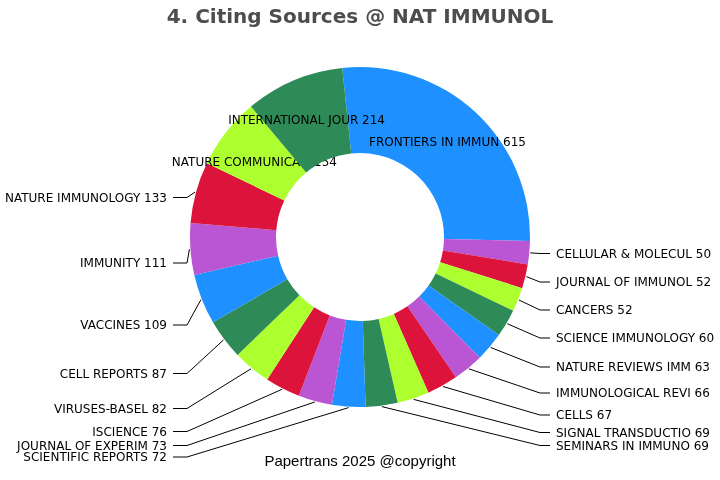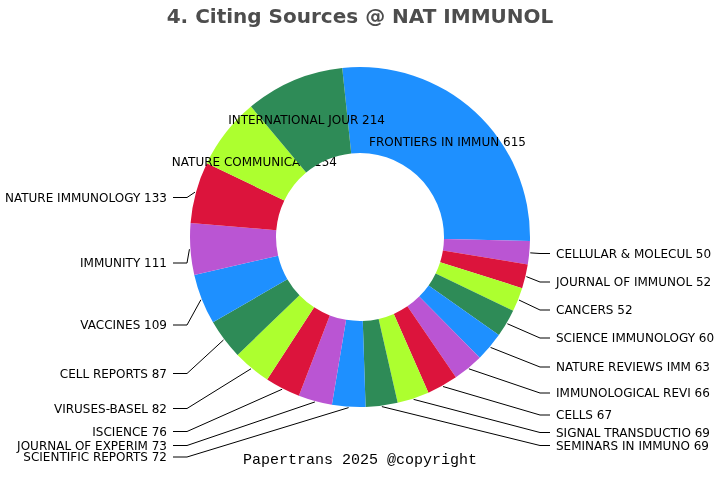--- a/index.html
+++ b/index.html
@@ -2,21 +2,21 @@
 <html><head>
 <meta charset="utf-8">
 <style>
   html,body{margin:0;padding:0;background:#fff;}
   .canvas{position:relative;width:720px;height:480px;background:#ffffff;overflow:hidden;
           font-family:"DejaVu Sans","Liberation Sans",sans-serif;}
   .chart-title{position:absolute;top:4px;left:0;right:0;text-align:center;
                font-size:20px;font-weight:bold;color:#4d4d4d;}
   .chart-svg{position:absolute;left:0;top:0;}
   .footer{position:absolute;top:452px;left:0;right:0;text-align:center;
-          font-family:Liberation Mono, monospace;font-size:15px;color:#000;}
+          font-family:Liberation Sans, sans-serif;font-size:15px;color:#000;}
 </style>
 </head>
 <body>
 
 <div class="canvas">
   <div class="chart-title">4. Citing Sources @ NAT IMMUNOL</div>
   <svg class="chart-svg" id="donut-svg" width="720" height="480" viewBox="0 0 720 480">
       <path d="M 342.2301612444989 67.93127778739355 A 170 170 0 0 1 529.9520074076867 241.03920513190576 L 443.9762860132099 238.9958425357652 A 84 84 0 0 0 351.2196090855171 153.46016078906504 Z" fill="#1E90FF"></path>
       <text x="369" y="142" text-anchor="start" dominant-baseline="central" fill="#000000" font-size="12" font-family="&quot;DejaVu Sans&quot;,&quot;Liberation Sans&quot;,sans-serif">FRONTIERS IN IMMUN 615</text>
       <path d="M 529.9520074076867 241.03920513190576 A 170 170 0 0 1 527.7764650454244 264.4054333456252 L 442.90131214009205 250.54150824136778 A 84 84 0 0 0 443.9762860132099 238.9958425357652 Z" fill="#BA55D3"></path>

